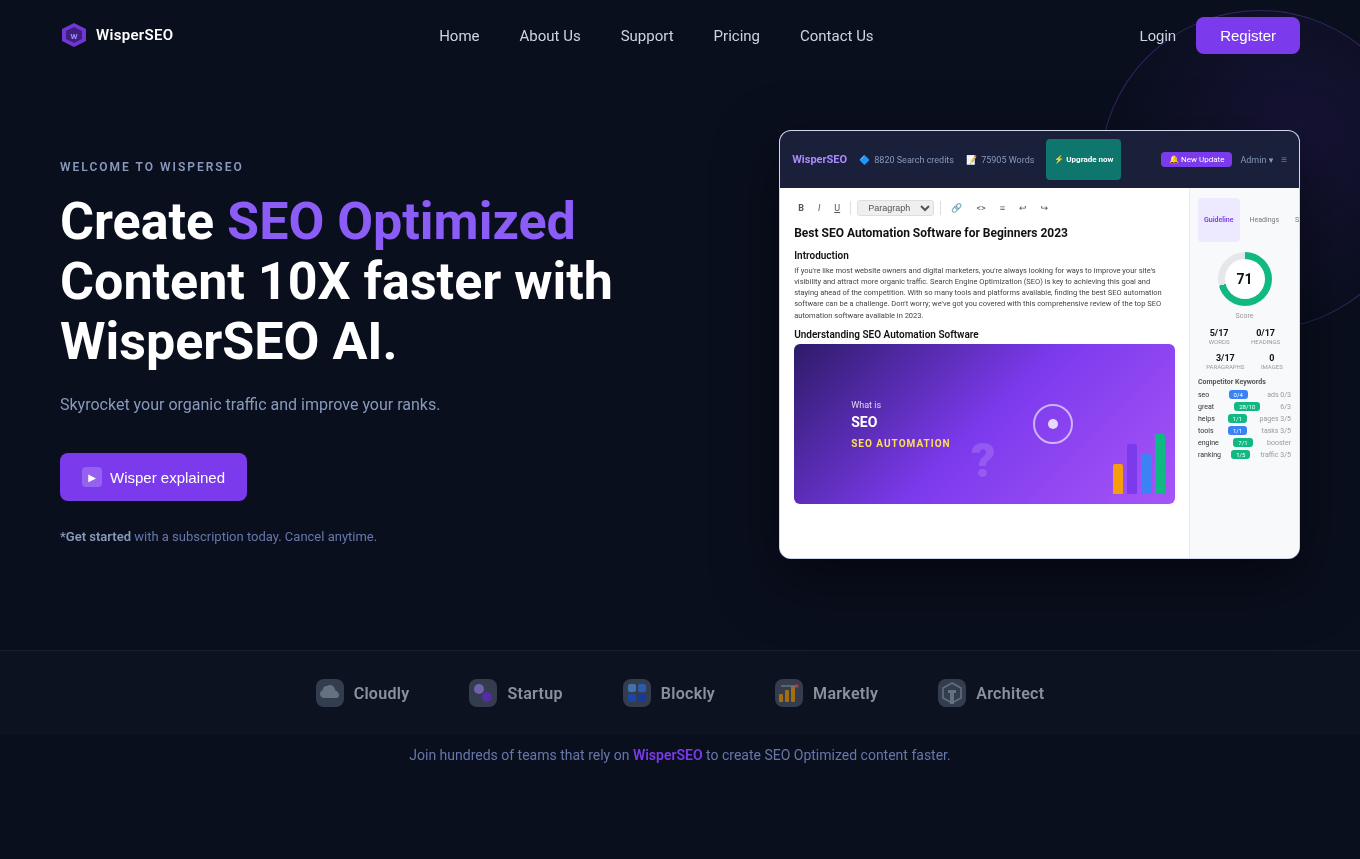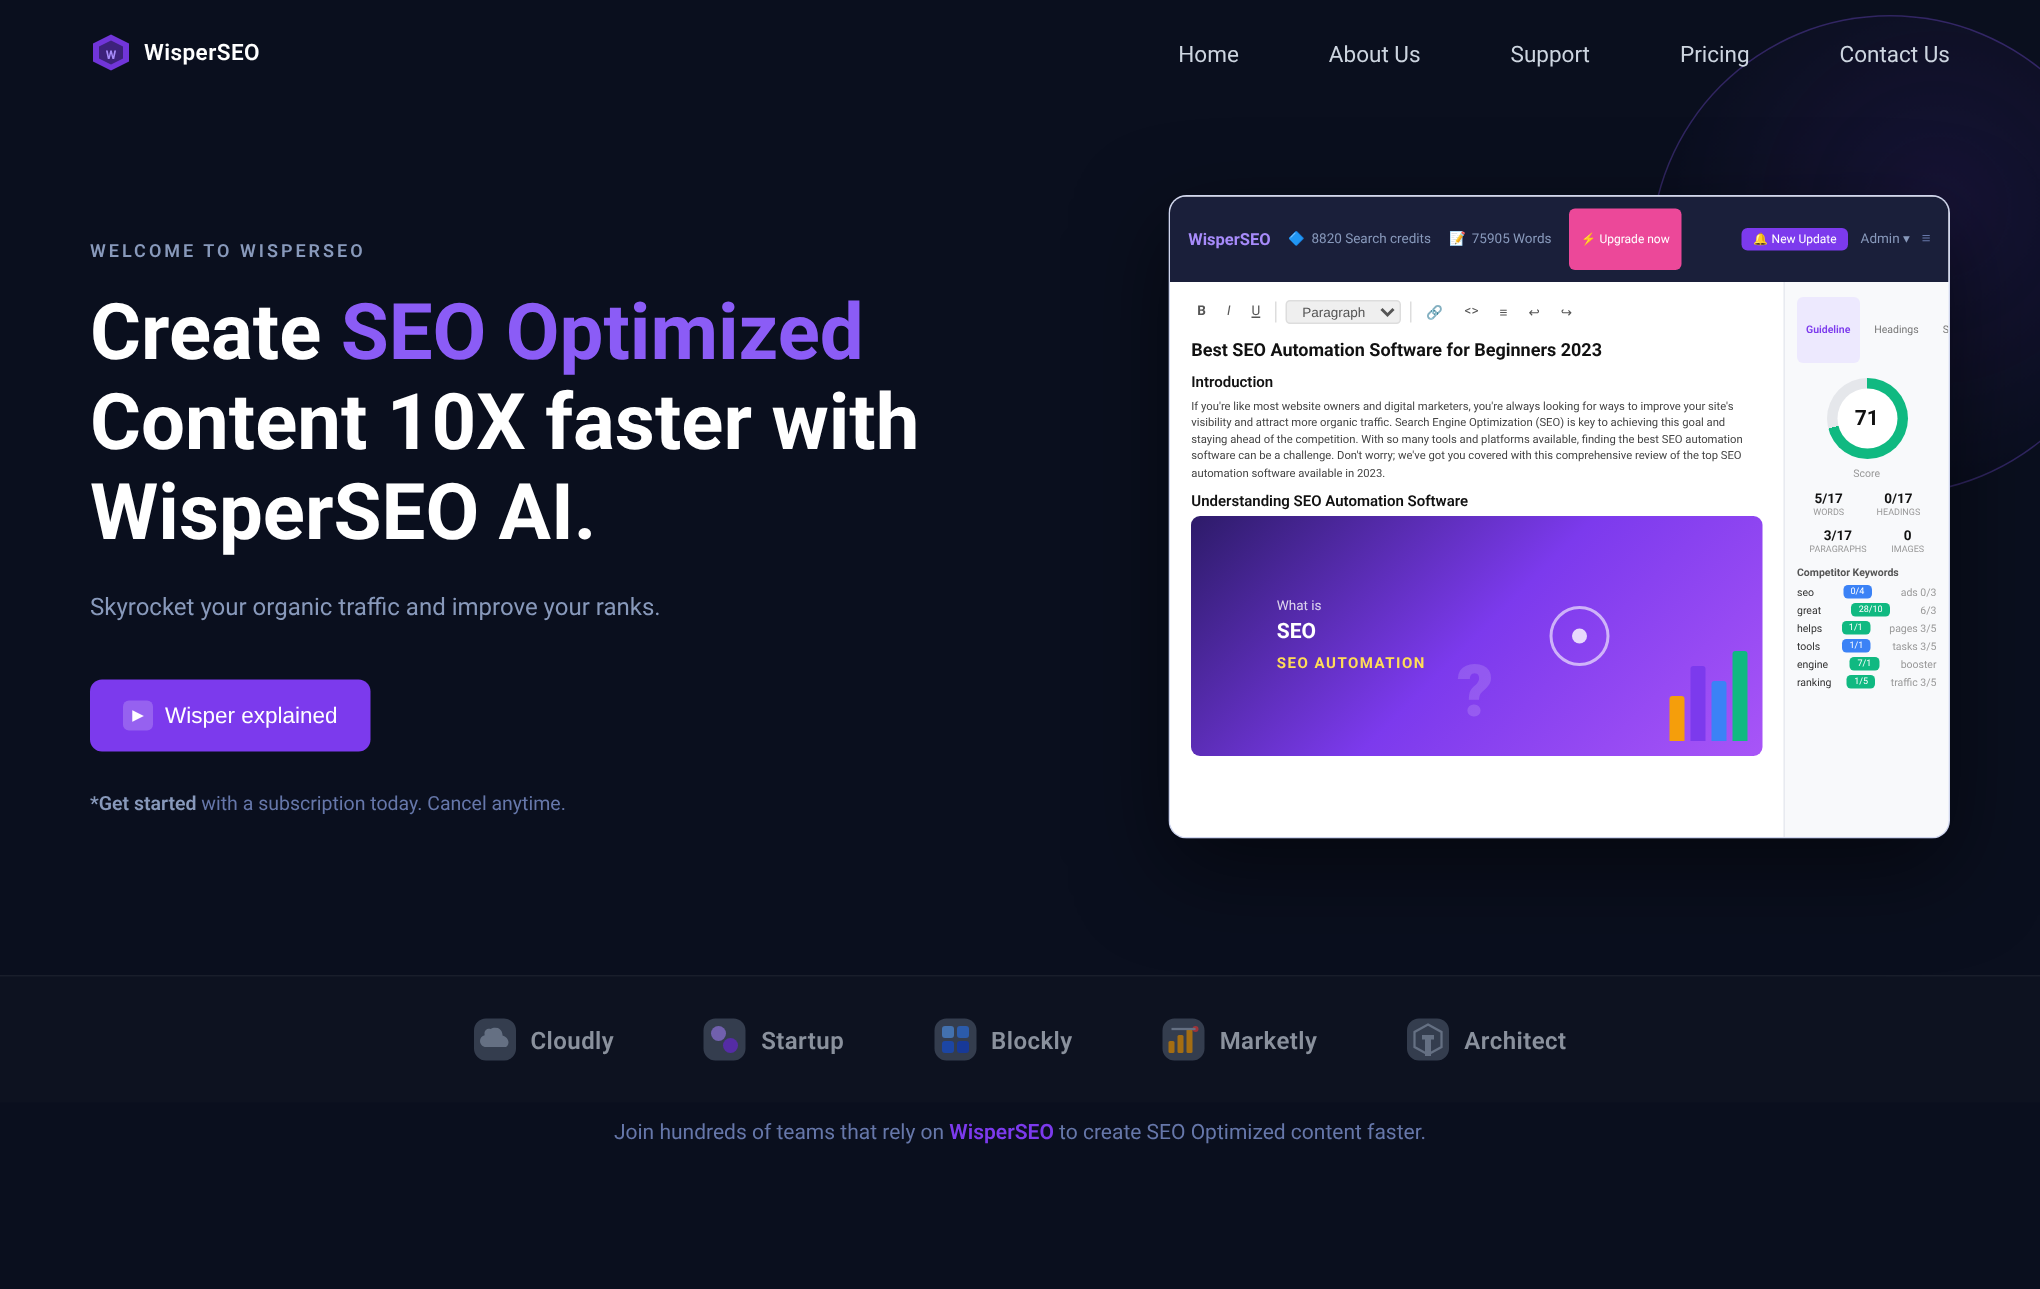--- a/index.html
+++ b/index.html
@@ -32,21 +32,21 @@
     }
     .logo-text {
       font-size: 15px;
       font-weight: 600;
       color: #ffffff;
       letter-spacing: 0.3px;
     }
     .nav-links {
       display: flex;
       align-items: center;
-      gap: 60px;
+      gap: 40px;
       list-style: none;
     }
     .nav-links a {
       color: #cdd5e0;
       text-decoration: none;
       font-size: 15px;
       font-weight: 400;
       transition: color 0.2s;
     }
     .nav-actions {
@@ -214,26 +214,26 @@
     }
     .screenshot-stat {
       display: flex;
       align-items: center;
       gap: 4px;
       color: #6677aa;
       font-size: 9px;
     }
     .screenshot-stat span { color: #8899bb; }
     .upgrade-btn {
-      background: #ec4899;
+      background: #0f766e;
       color: #fff;
       font-size: 8px;
       padding: 16px 8px;
       border-radius: 4px;
-      font-weight: 400;
+      font-weight: 700;
     }
     .new-update-btn {
       background: #7c3aed;
       color: #fff;
       font-size: 8px;
       padding: 3px 8px;
       border-radius: 4px;
     }
     .admin-label {
       color: #8899bb;
@@ -540,20 +540,24 @@
   </div>
 
   <ul class="nav-links">
     <li><a href="#">Home</a></li>
     <li><a href="#">About Us</a></li>
     <li><a href="#">Support</a></li>
     <li><a href="#">Pricing</a></li>
     <li><a href="#">Contact Us</a></li>
   </ul>
 
+  <div class="nav-actions">
+    <button class="btn-login">Login</button>
+    <button class="btn-register">Register</button>
+  </div>
 </nav>
 
 <section class="hero">
 
   <div class="deco-circle"></div>
 
   <div class="hero-left">
     <p class="welcome-tag">WELCOME TO WISPERSEO</p>
 
     <h1 class="hero-headline">

